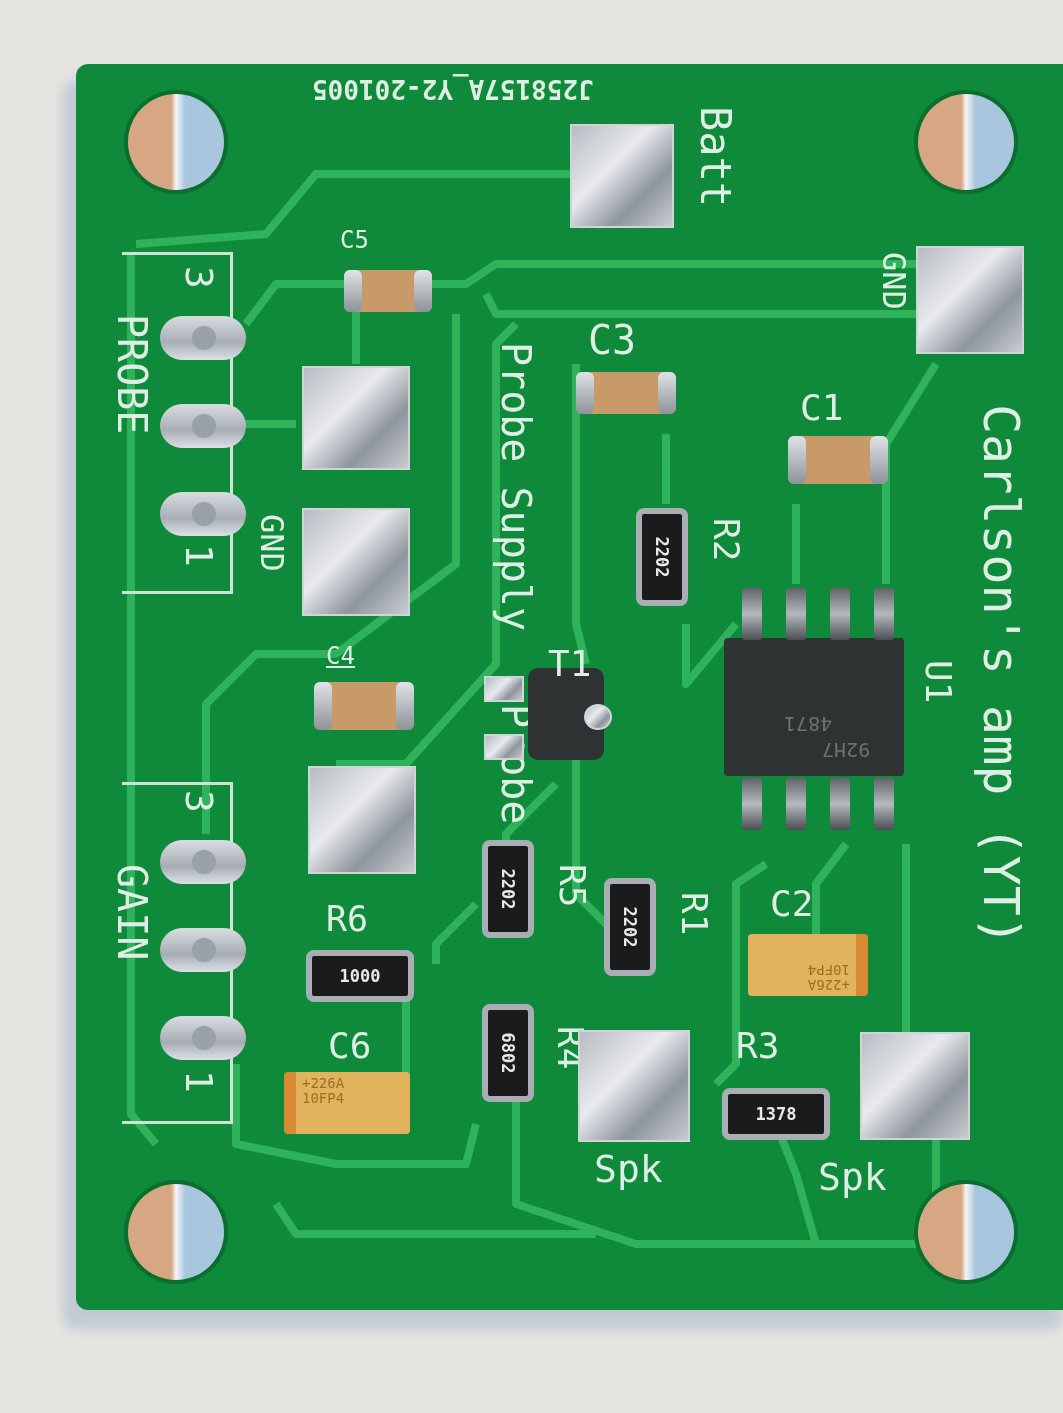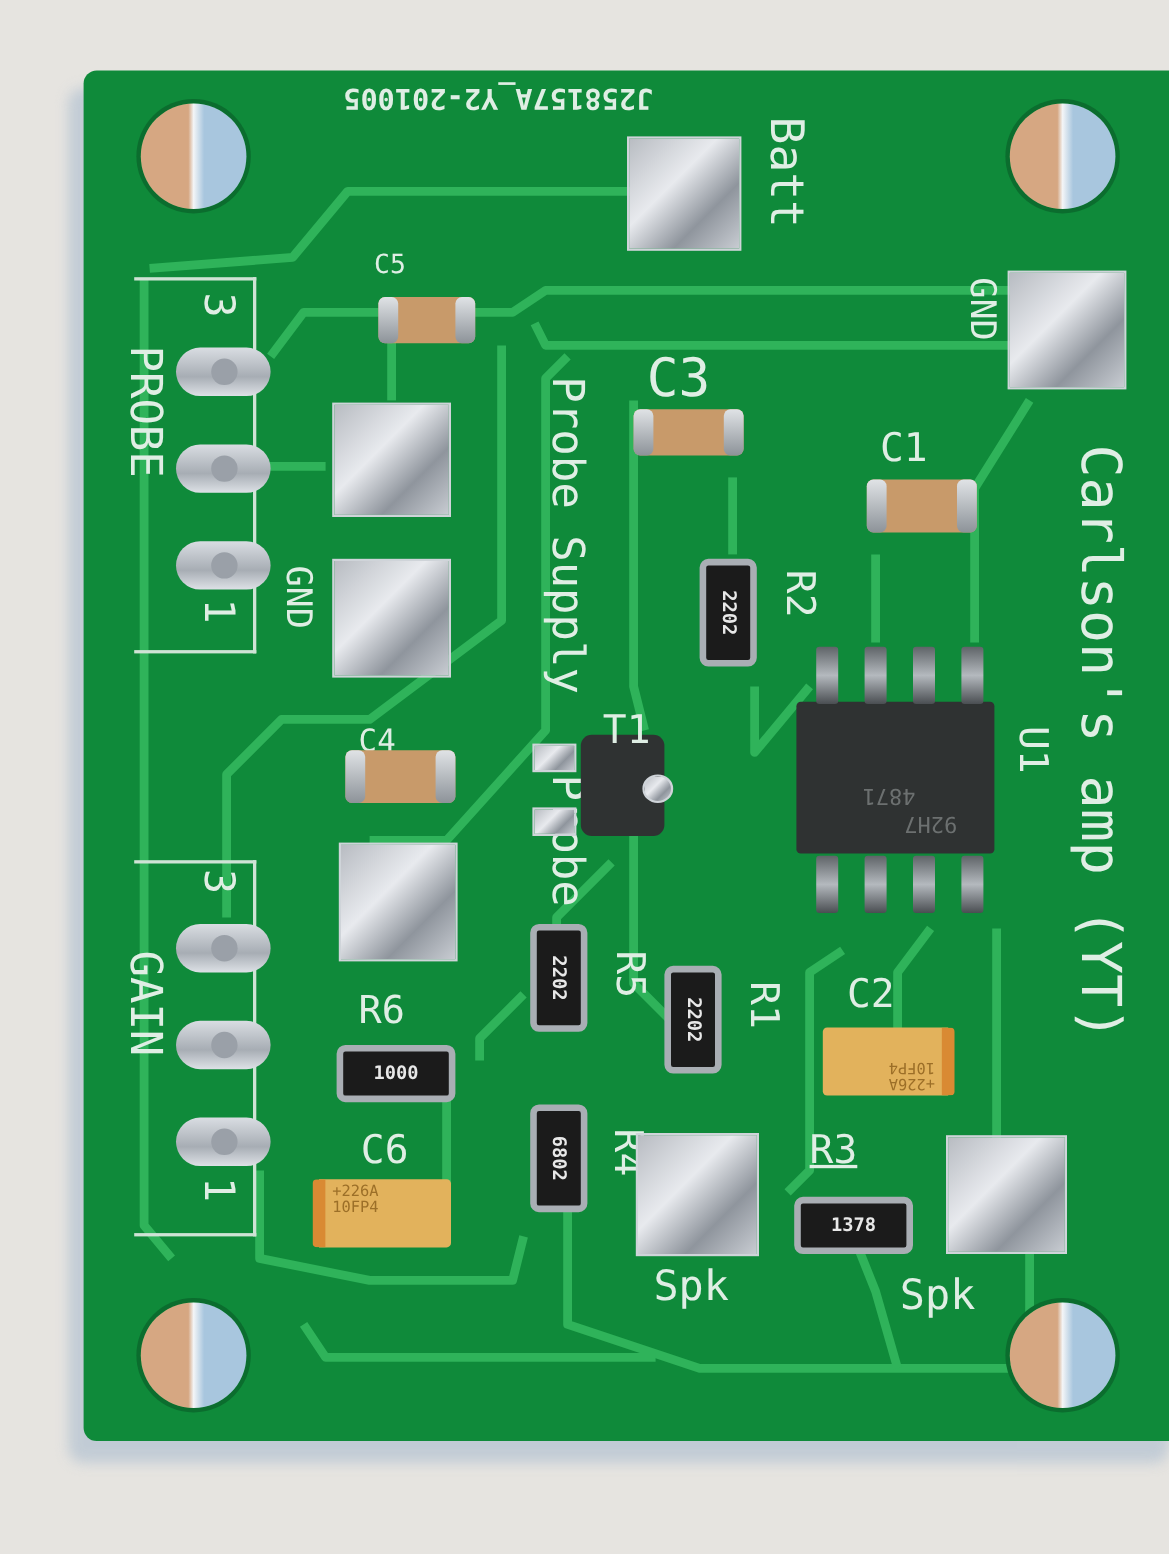--- a/index.html
+++ b/index.html
@@ -95,33 +95,33 @@
 
   <div class="pad" style="left:232px;top:702px;width:104px;height:104px;"></div>
   <div class="silk rot90" style="left:460px;top:640px;font-size:40px;">Probe in</div>
 
   <div class="silk" style="left:264px;top:164px;font-size:24px;">C5</div>
   <div class="cap" style="left:268px;top:206px;width:88px;height:42px;">
       <span class="end" style="left:0;"></span>
       <span class="end" style="right:0;"></span>
     </div>
 
-  <div class="silk" style="left:512px;top:256px;font-size:48px;">C3</div>
+  <div class="silk" style="left:512px;top:256px;font-size:40px;">C3</div>
   <div class="cap" style="left:500px;top:308px;width:100px;height:42px;">
       <span class="end" style="left:0;"></span>
       <span class="end" style="right:0;"></span>
     </div>
 
   <div class="silk" style="left:724px;top:326px;font-size:36px;">C1</div>
   <div class="cap" style="left:712px;top:372px;width:100px;height:48px;">
       <span class="end" style="left:0;"></span>
       <span class="end" style="right:0;"></span>
     </div>
 
-  <div class="silk" style="left:250px;top:596px;font-size:28px;text-decoration:underline;">C4</div>
+  <div class="silk" style="left:250px;top:580px;font-size:24px;text-decoration:underline;">C4</div>
   <div class="cap" style="left:238px;top:618px;width:100px;height:48px;">
       <span class="end" style="left:0;"></span>
       <span class="end" style="right:0;"></span>
     </div>
 
   <div class="res rot90" style="left:612px;top:444px;width:86px;height:40px;">2202</div>
   <div class="silk rot90" style="left:668px;top:454px;font-size:36px;">R2</div>
 
   <div class="ic" style="left:648px;top:574px;width:180px;height:138px;"></div>
   <div class="silk rot180" style="left:708px;top:650px;font-size:20px;color:#6c7070;">4871</div>
@@ -164,15 +164,15 @@
   <div class="tant rot180" style="left:672px;top:870px;width:120px;height:62px;border-left:12px solid #d98a33;">
     <div>+226A</div>
     <div>10FP4</div>
   </div>
 
   <div class="pad" style="left:502px;top:966px;width:108px;height:108px;"></div>
   <div class="silk" style="left:518px;top:1086px;font-size:38px;">Spk</div>
   <div class="pad" style="left:784px;top:968px;width:106px;height:104px;"></div>
   <div class="silk" style="left:742px;top:1094px;font-size:38px;">Spk</div>
 
-  <div class="silk" style="left:660px;top:964px;font-size:36px;text-decoration:underline;">R3</div>
+  <div class="silk" style="left:660px;top:964px;font-size:36px;">R3</div>
   <div class="res" style="left:646px;top:1024px;width:96px;height:40px;">1378</div>
 </div>
 
 </body></html>

